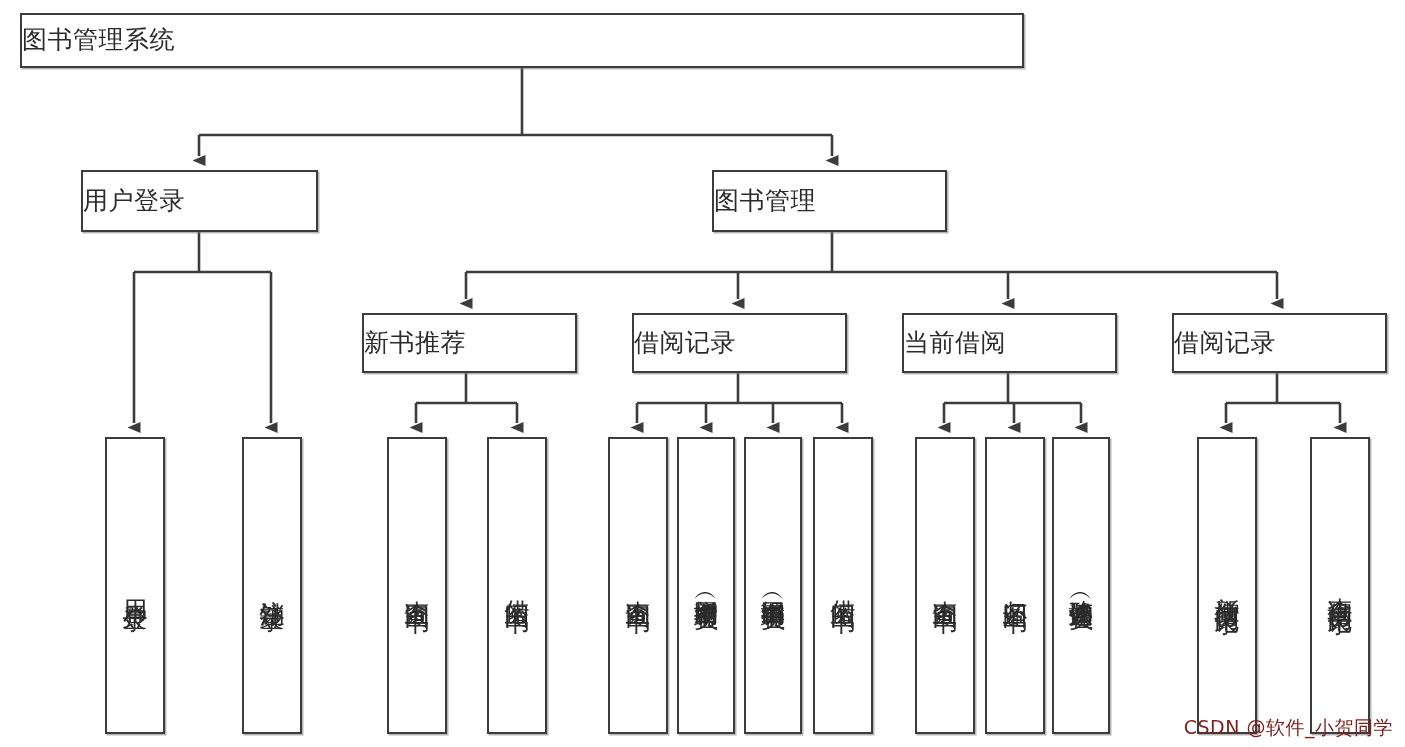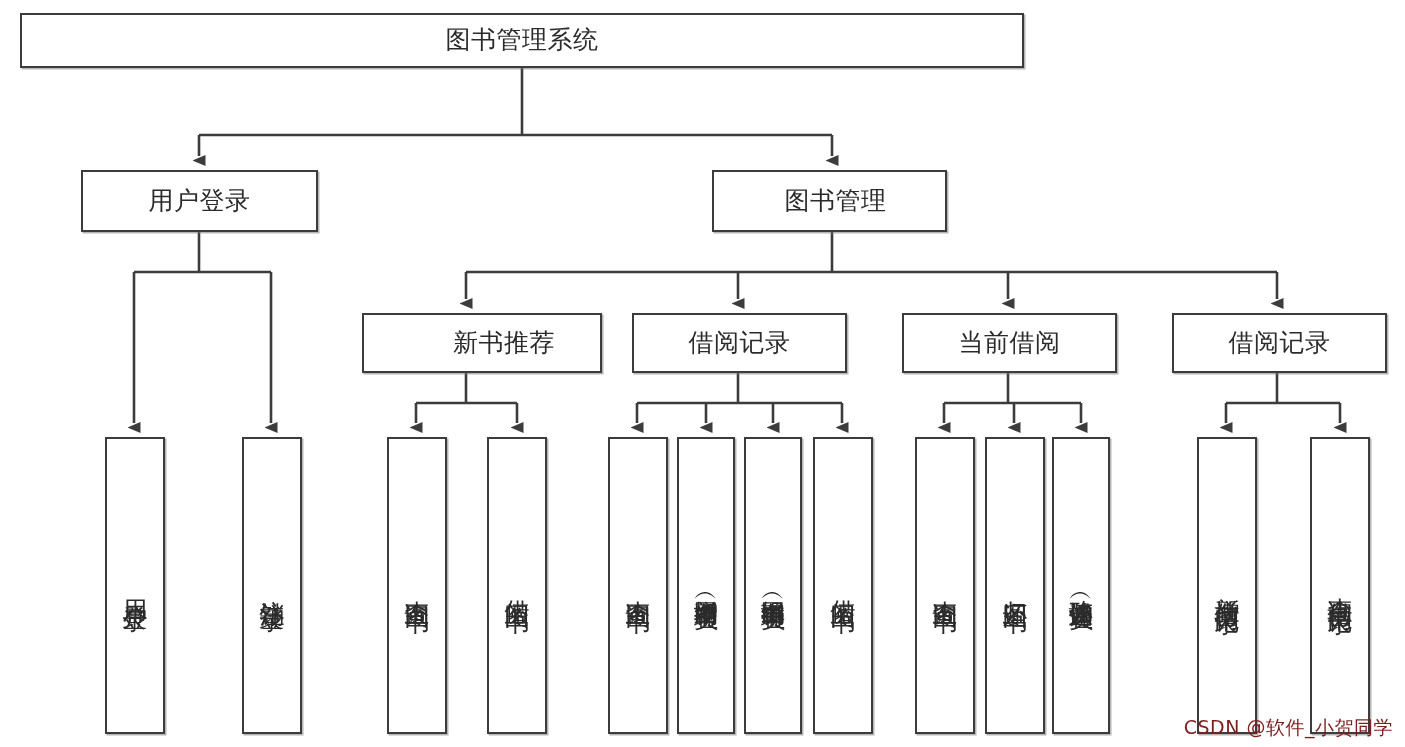--- a/index.html
+++ b/index.html
@@ -23,21 +23,21 @@
     pointer-events: none;
   }
   .node {
     position: absolute;
     box-sizing: border-box;
     background: #ffffff;
     border: 2px solid #3c3c3c;
     box-shadow: 1.5px 1.5px 0 rgba(120,120,120,0.55);
     display: flex;
     align-items: center;
-    justify-content: center;
+    justify-content: flex-start;
     color: #2b2b2b;
   }
   .node .label {
     line-height: 1.05;
     letter-spacing: 0.5px;
     white-space: nowrap;
   }
   .node.horiz .label {
     font-size: 25px;
   }
@@ -123,25 +123,25 @@
     </g>
   </svg>
 
   <div class="node horiz" id="n-root" style="left: 20px; top: 13px; width: 1004px; height: 55px;">
     <span class="label">图书管理系统</span>
   </div>
 
   <div class="node horiz" id="n-l2-0" style="left: 81px; top: 170px; width: 237px; height: 62px;">
     <span class="label">用户登录</span>
   </div>
-  <div class="node horiz" id="n-l2-1" style="left: 712px; top: 170px; width: 235px; height: 62px; padding-left: 12px;">
+  <div class="node horiz" id="n-l2-1" style="left: 712px; top: 170px; width: 235px; height: 62px;">
     <span class="label">图书管理</span>
   </div>
 
-  <div class="node horiz" id="n-l3-0" style="left: 362px; top: 313px; width: 240px; height: 60px; padding-left: 44px;">
+  <div class="node horiz" id="n-l3-0" style="left: 362px; top: 313px; width: 215px; height: 60px;">
     <span class="label">新书推荐</span>
   </div>
   <div class="node horiz" id="n-l3-1" style="left: 632px; top: 313px; width: 215px; height: 60px;">
     <span class="label">借阅记录</span>
   </div>
   <div class="node horiz" id="n-l3-2" style="left: 902px; top: 313px; width: 215px; height: 60px;">
     <span class="label">当前借阅</span>
   </div>
   <div class="node horiz" id="n-l3-3" style="left: 1172px; top: 313px; width: 215px; height: 60px;">
     <span class="label">借阅记录</span>

